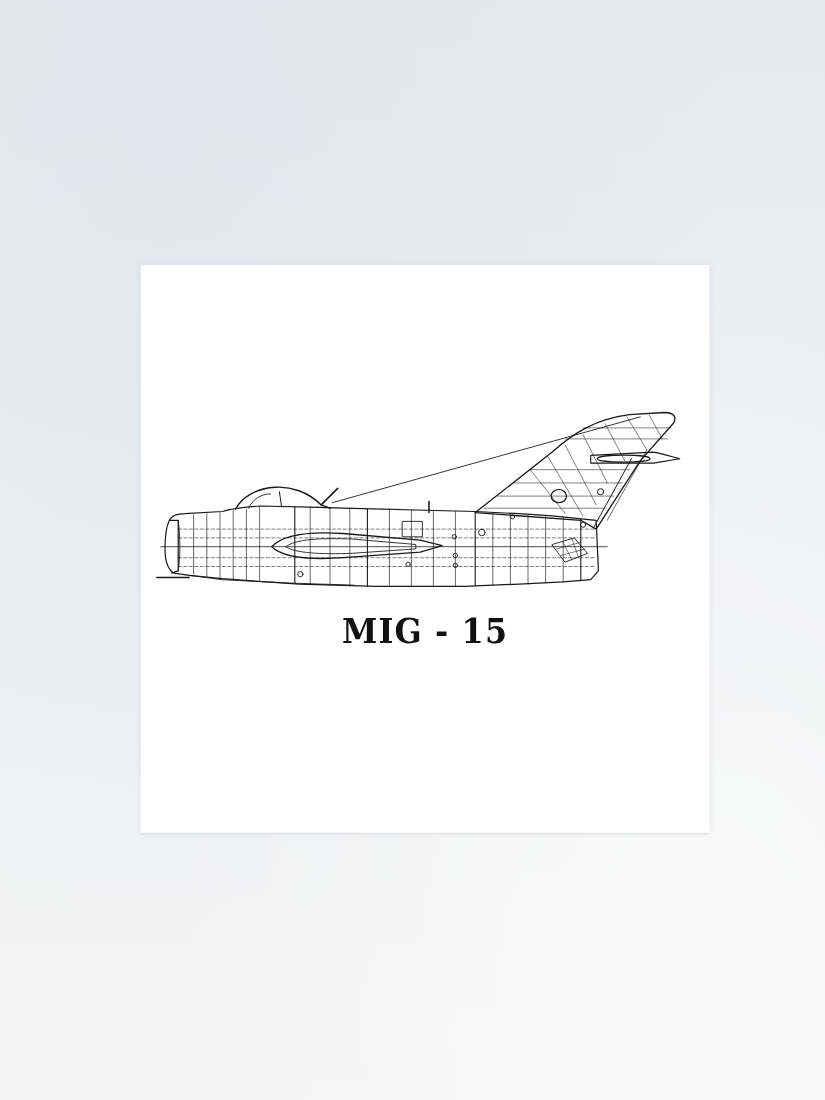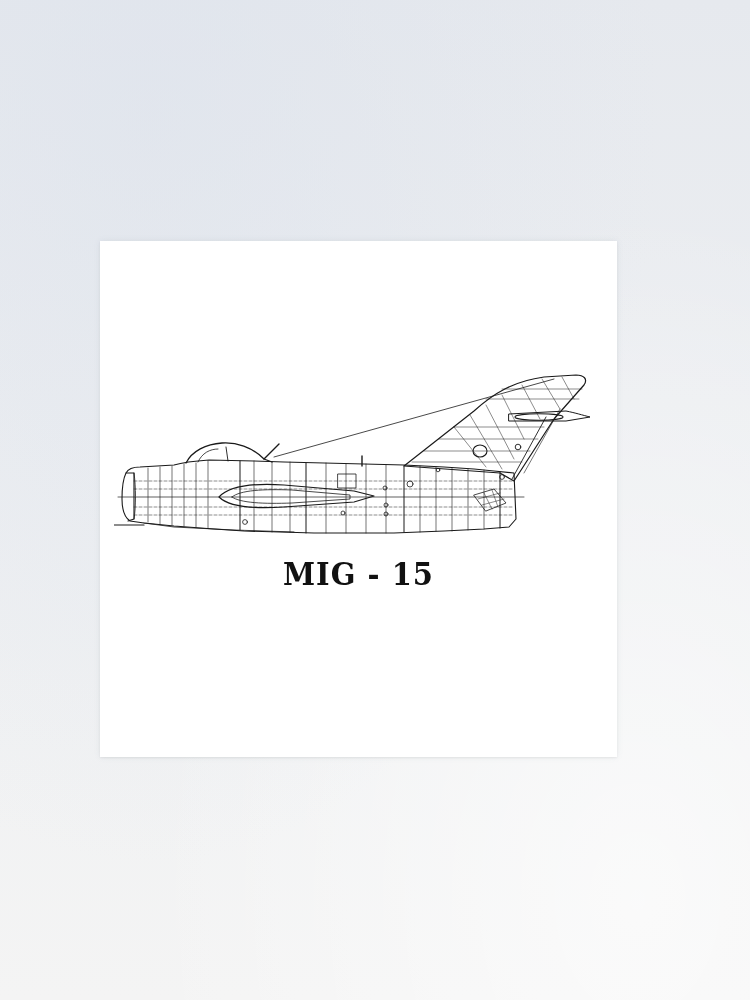--- a/index.html
+++ b/index.html
@@ -17,21 +17,21 @@
     .wall-texture {
       position: absolute;
       inset: 0;
       background:
         radial-gradient(ellipse at 20% 10%, rgba(220,226,236,0.55) 0%, rgba(255,255,255,0) 60%),
         radial-gradient(ellipse at 85% 90%, rgba(255,255,255,0.6) 0%, rgba(255,255,255,0) 55%);
       pointer-events: none;
     }
     .poster {
       position: absolute;
-      left: 100px;
+      left: 128px;
       top: 241px;
       width: 517px;
       height: 516px;
       background: #ffffff;
       box-shadow: 0 1px 2px rgba(0,0,0,0.06), 0 0 6px rgba(120,130,145,0.12);
     }
     .poster svg.aircraft {
       position: absolute;
       left: 14px;
       top: 128px;

